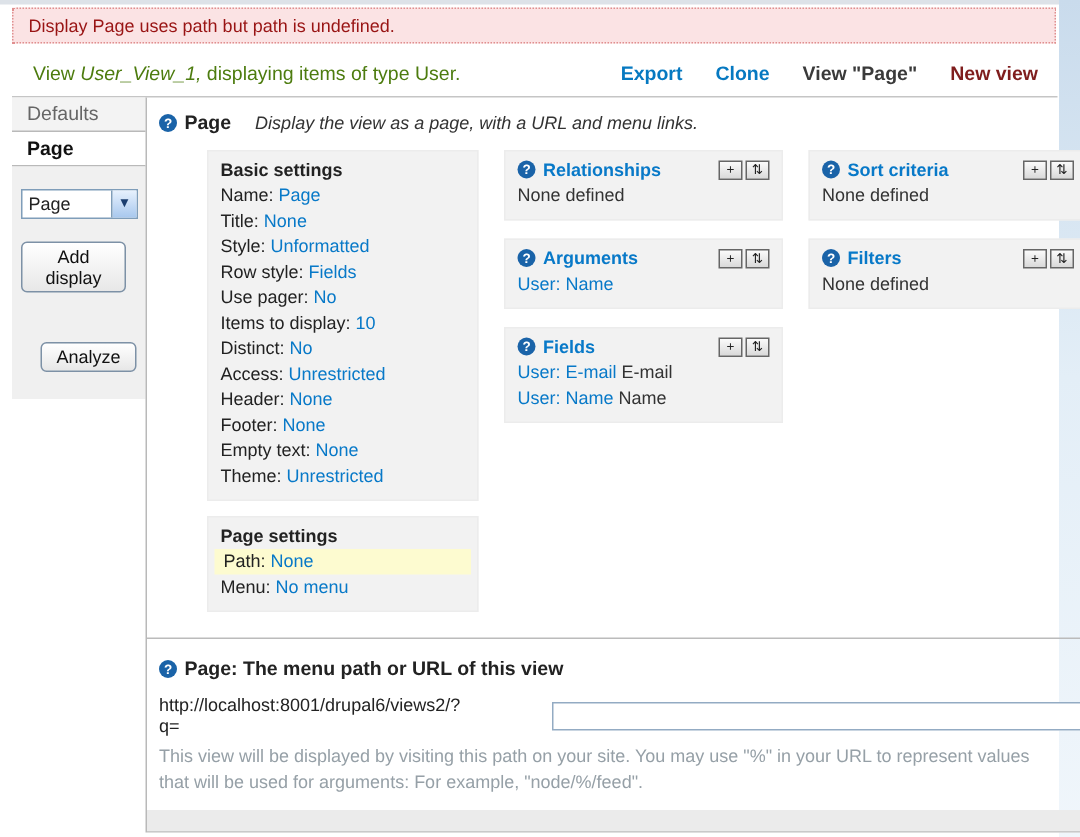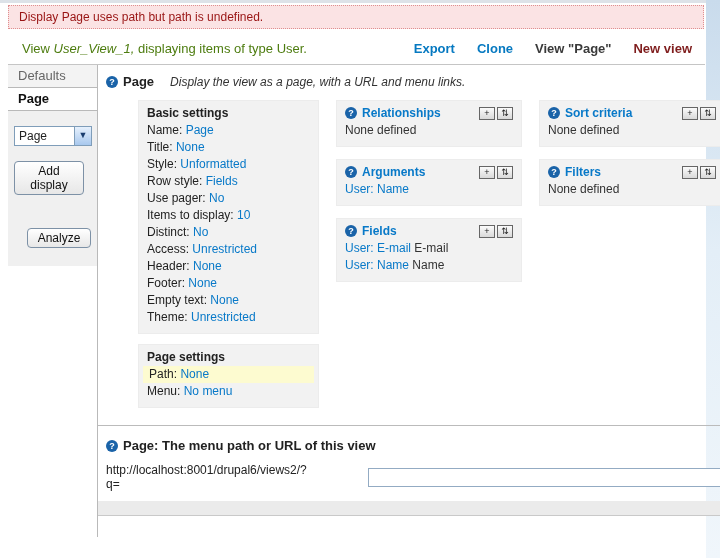--- a/index.html
+++ b/index.html
@@ -247,20 +247,21 @@
 
     <div class="config">
       <div class="config-title-row">
         <span class="help-icon">?</span>
         <span>Page: The menu path or URL of this view</span>
       </div>
       <div class="config-row">
         <span>http://localhost:8001/drupal6/views2/?q=</span>
         <input class="url-input" type="text" value="" style="">
       </div>
+      <div class="config-desc">This view will be displayed by visiting this path on your site. You may use "%" in your URL to represent values that will be used for arguments: For example, "node/%/feed".</div>
       <div class="buttons-bar">
         
         
       </div>
     </div>
 
   </div>
 </div>
 
 </body></html>

